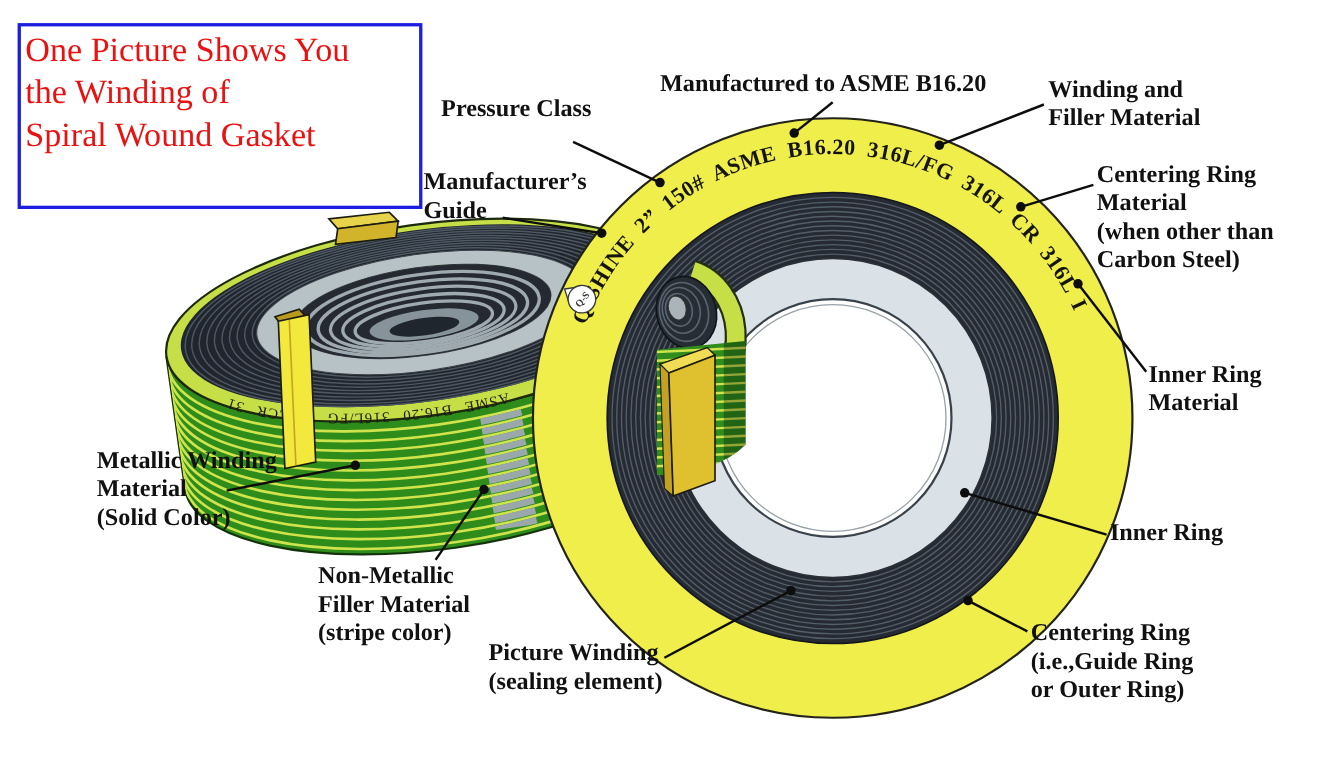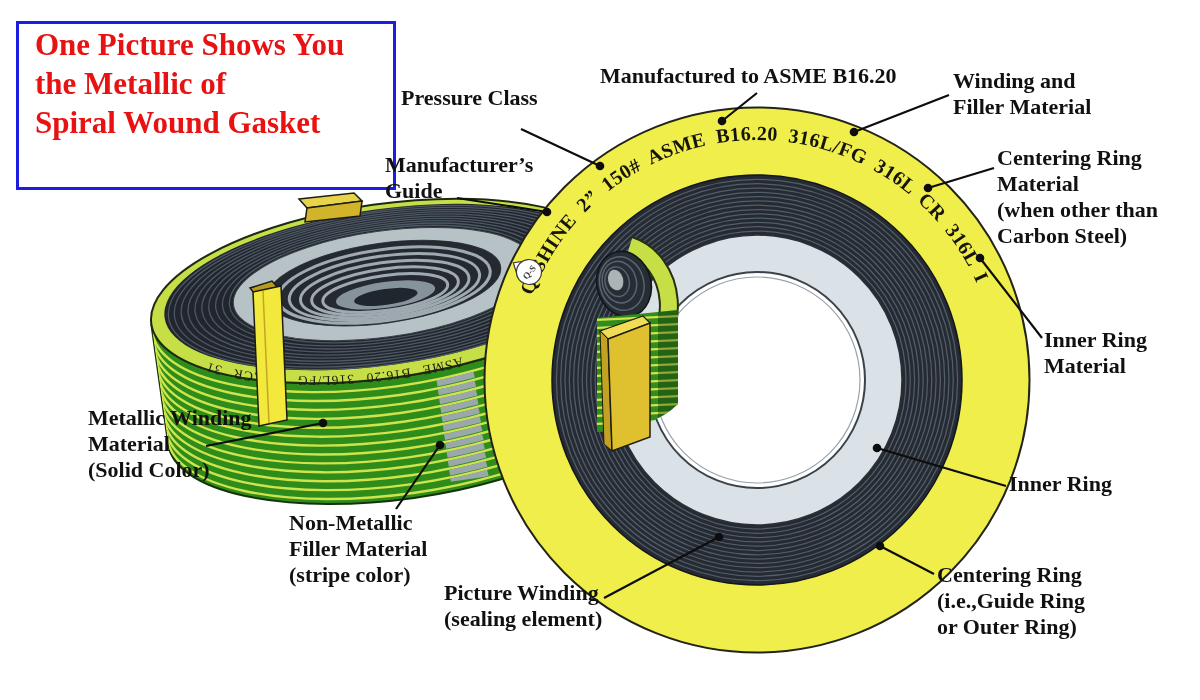--- a/index.html
+++ b/index.html
@@ -1,21 +1,21 @@
 <!DOCTYPE html>
 <html><head>
 <meta charset="utf-8">
 <style>
   html,body{margin:0;padding:0;background:#fff;}
   .stage{position:relative;width:1200px;height:700px;background:#ffffff;overflow:hidden;
          font-family:"Liberation Serif","DejaVu Serif",serif;}
   .stage svg{position:absolute;left:0;top:0;}
   .title-box{position:absolute;left:16px;top:21px;width:358px;height:162px;
-    border:3px solid #1d1de0;color:#e81212;font-weight:bold;font-size:31px;line-height:39px;
-    padding:1px 0 0 16px;white-space:nowrap;}
+    border:3px solid #1d1de0;color:#e81212;font-weight:normal;font-size:31px;line-height:39px;
+    padding:1px 0 0 4px;white-space:nowrap;}
   .label{position:absolute;color:#111;font-weight:bold;font-size:22px;line-height:26px;white-space:nowrap;}
   .label span{display:block;}
   .ringtext{font-family:"Liberation Serif","DejaVu Serif",serif;font-size:20px;font-weight:bold;
     letter-spacing:.4px;word-spacing:5px;fill:#15150d;}
   .sidetext{font-family:"Liberation Serif","DejaVu Serif",serif;font-size:13.5px;
     letter-spacing:1px;word-spacing:7px;fill:#1c1c14;}
 </style>
 </head>
 <body>
 
@@ -204,21 +204,21 @@
     <circle cx="877" cy="448" r="4.3"></circle>
         <circle cx="880" cy="546" r="4.3"></circle>
     <circle cx="719" cy="537" r="4.3"></circle>
         <circle cx="440" cy="445" r="4.3"></circle>
     <circle cx="323" cy="423" r="4.3"></circle>
   </g>
 </svg>
 
   <div class="title-box">
     <span style="display:block">One Picture Shows You</span>
-    <span style="display:block">the Metallic of</span>
+    <span style="display:block">the Winding of</span>
     <span style="display:block">Spiral Wound Gasket</span>
   </div>
 
   <div class="label" style="left:600px;top:63px">
     <span>Manufactured to ASME B16.20</span>
   </div>
   <div class="label" style="left:401px;top:85px">
     <span>Pressure Class</span>
   </div>
   <div class="label" style="left:385px;top:152px">

